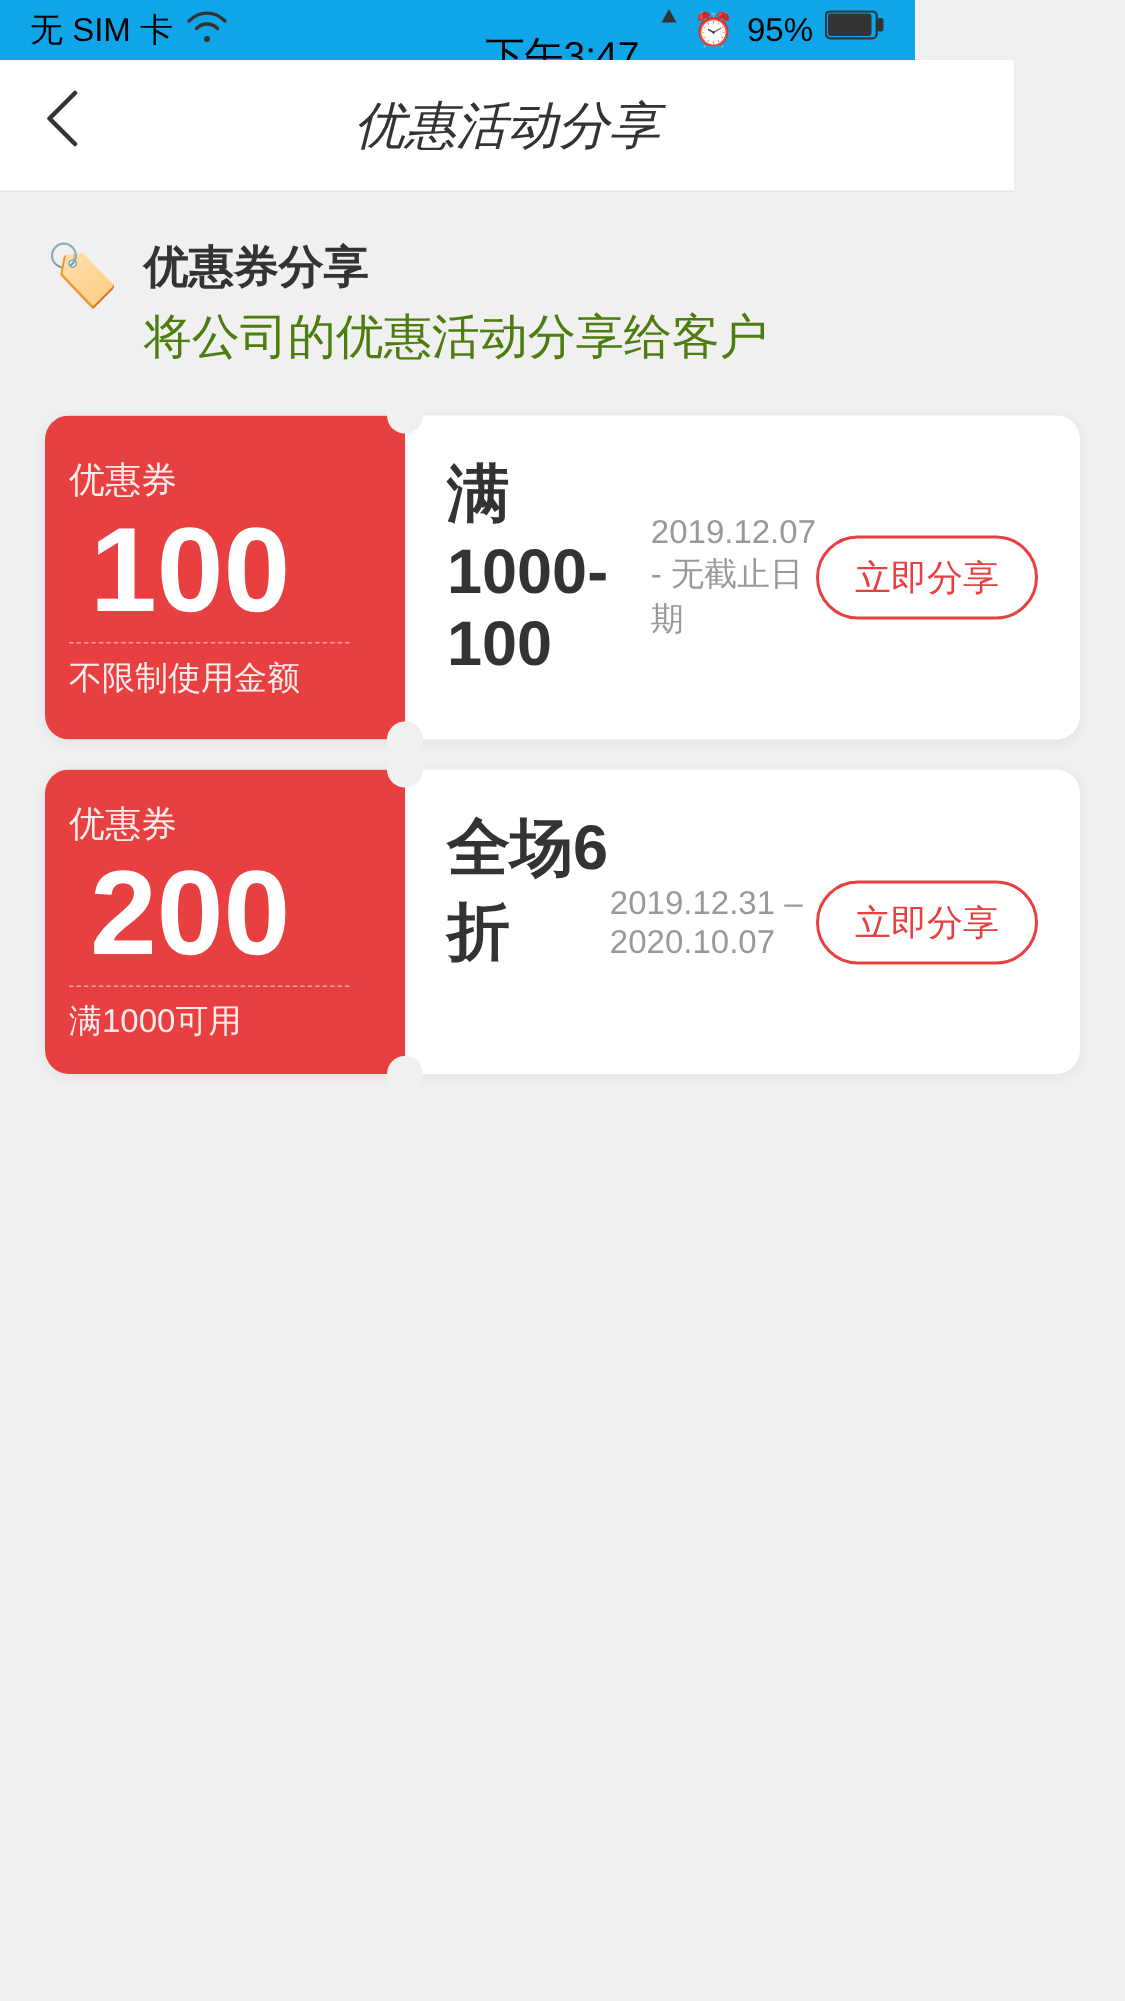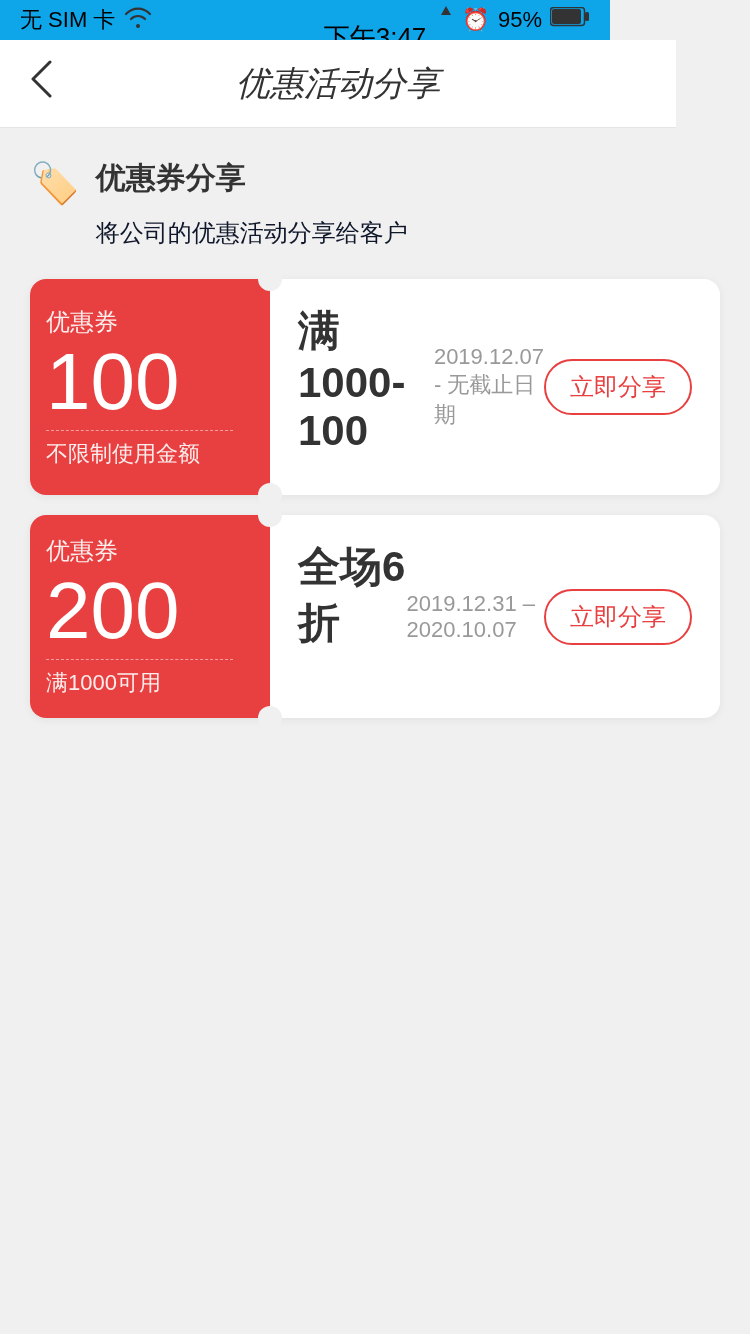--- a/index.html
+++ b/index.html
@@ -85,23 +85,23 @@
     .section-text-group {
       display: flex;
       flex-direction: column;
     }
     .section-title {
       font-size: 30px;
       font-weight: 600;
       color: #333;
     }
     .section-subtitle {
-      font-size: 24px;
-      color: #0f172a;
-      margin-top: 18px;
+      font-size: 32px;
+      color: #4d7c0f;
+      margin-top: 4px;
     }
 
     
     .coupons-container {
       background: #f0f0f0;
       padding: 10px 30px 30px 30px;
       display: flex;
       flex-direction: column;
       gap: 20px;
     }
@@ -151,24 +151,25 @@
     .coupon-left {
       clip-path: none;
     }
     .coupon-type {
       font-size: 24px;
       color: rgba(255,255,255,0.9);
       margin-bottom: 4px;
     }
     .coupon-amount {
       font-size: 80px;
-      font-weight: 400;
+      font-weight: 700;
       color: #fff;
       line-height: 1;
       margin-bottom: 8px;
+      margin-left: 14px;
     }
     .coupon-divider {
       width: 90%;
       border: none;
       border-top: 1px dashed rgba(255,255,255,0.5);
       margin-bottom: 8px;
     }
     .coupon-condition {
       font-size: 22px;
       color: rgba(255,255,255,0.9);

